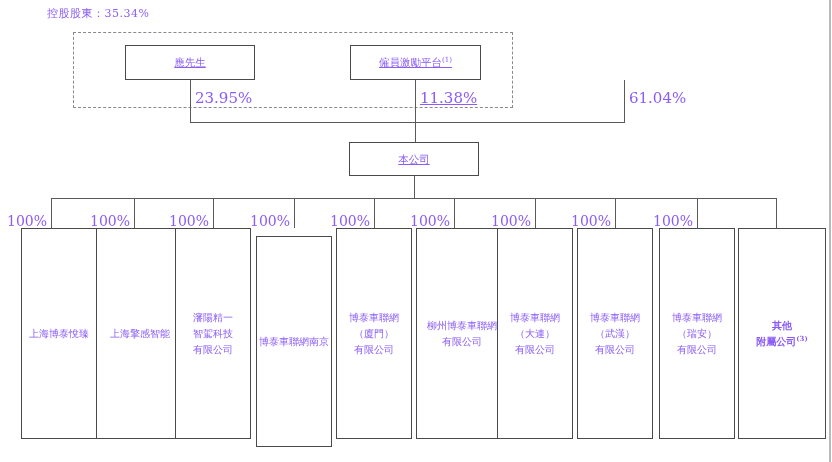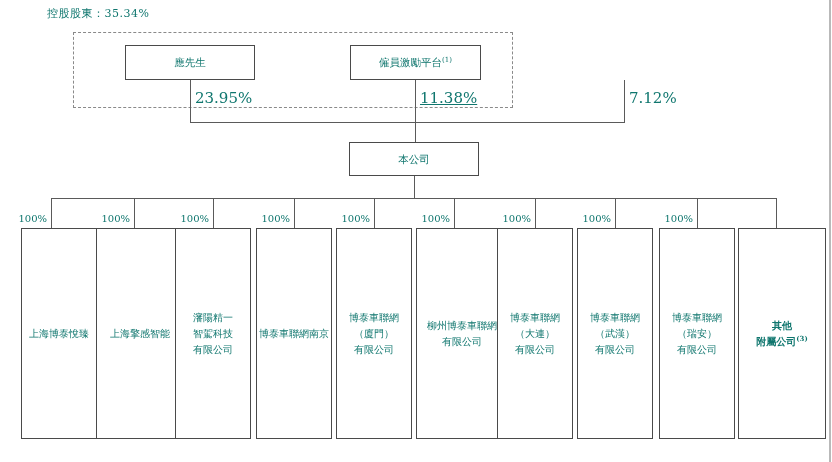--- a/index.html
+++ b/index.html
@@ -1,51 +1,52 @@
 <!DOCTYPE html>
 <html><head>
 <meta charset="utf-8">
 <style>
   html,body{margin:0;padding:0;background:#fff;}
   #stage{
     position:relative;
     width:832px;height:462px;
     background:#ffffff;
     font-family:"DejaVu Serif","Liberation Serif",serif;
-    color:#0f766e;
+    color:#8b5cf6;
     overflow:hidden;
   }
   .hdr{
     position:absolute;left:47px;top:6px;
     font-size:11px;letter-spacing:.5px;
   }
   .dashed-group{
     position:absolute;left:73px;top:32px;width:438px;height:74px;
     border:1px dashed #8a8a8a;
   }
   .node{
     position:absolute;
     border:1px solid #4a4a4a;
     background:#fff;
     display:flex;align-items:center;justify-content:center;
     flex-direction:column;
     font-size:10.5px;
     text-align:left;
     box-sizing:border-box;
     line-height:1.55;
+    text-decoration:underline;
   }
   .node .ln{white-space:nowrap;}
   sup.note{font-size:7px;vertical-align:super;line-height:0;}
   .vline{position:absolute;width:1px;background:#5a5a5a;}
   .hline{position:absolute;height:1px;background:#5a5a5a;}
   .pct{
     position:absolute;font-size:15px;white-space:nowrap;
   }
   .pct100{
-    position:absolute;font-size:10px;width:44px;text-align:right;white-space:nowrap;
+    position:absolute;font-size:14px;width:44px;text-align:right;white-space:nowrap;
   }
   .sub-box{
     position:absolute;top:228px;width:76px;height:211px;
     border:1px solid #4a4a4a;background:#fff;
     display:flex;flex-direction:column;align-items:center;justify-content:center;
     font-size:10px;text-align:center;line-height:1.6;box-sizing:border-box;
   }
   .edge-line{
     position:absolute;right:1px;top:0;width:2px;height:462px;background:#b9b9b9;
   }
@@ -61,21 +62,21 @@
 
   <div class="node" style="left:125px;top:45px;width:130px;height:35px;">
     <span class="ln"><span>應先生</span><sup class="note"></sup></span>
   </div>
   <div class="node" style="left:350px;top:45px;width:131px;height:35px;">
     <span class="ln"><span>僱員激勵平台</span><sup class="note">(1)</sup></span>
   </div>
 
   <div class="pct" style="left:195px;top:89px;">23.95%</div>
   <div class="pct" style="left:420px;top:89px;text-decoration:underline;">11.38%</div>
-  <div class="pct" style="left:629px;top:89px;">7.12%</div>
+  <div class="pct" style="left:629px;top:89px;">61.04%</div>
 
   <div class="vline" style="left:190px;top:80px;height:43px;"></div>
   <div class="vline" style="left:415px;top:80px;height:62px;"></div>
   <div class="vline" style="left:624px;top:80px;height:43px;"></div>
   <div class="hline" style="left:190px;top:122px;width:435px;"></div>
 
   <div class="node" style="left:349px;top:142px;width:130px;height:34px;">
     <span class="ln">本公司</span>
   </div>
 
@@ -95,21 +96,21 @@
       </div>
       <div class="vline" style="left: 213px; top: 198px; height: 30px;"></div>
       <div class="pct100" style="left: 165px; top: 213px;">100%</div>
       <div class="sub-box" style="left: 175px; width: 76px;">
         <span class="ln">瀋陽精一</span>
         <span class="ln">智駕科技</span>
         <span class="ln">有限公司</span>
       </div>
       <div class="vline" style="left: 294px; top: 198px; height: 30px;"></div>
       <div class="pct100" style="left: 246px; top: 213px;">100%</div>
-      <div class="sub-box" style="left: 256px; width: 76px;">
+      <div class="sub-box" style="left: 256px; width: 76px; margin-top: 8px;">
         <span class="ln">博泰車聯網南京</span>
       </div>
       <div class="vline" style="left: 374px; top: 198px; height: 30px;"></div>
       <div class="pct100" style="left: 326px; top: 213px;">100%</div>
       <div class="sub-box" style="left: 336px; width: 76px;">
         <span class="ln">博泰車聯網</span>
         <span class="ln">（廈門）</span>
         <span class="ln">有限公司</span>
       </div>
       <div class="vline" style="left: 454px; top: 198px; height: 30px;"></div>

